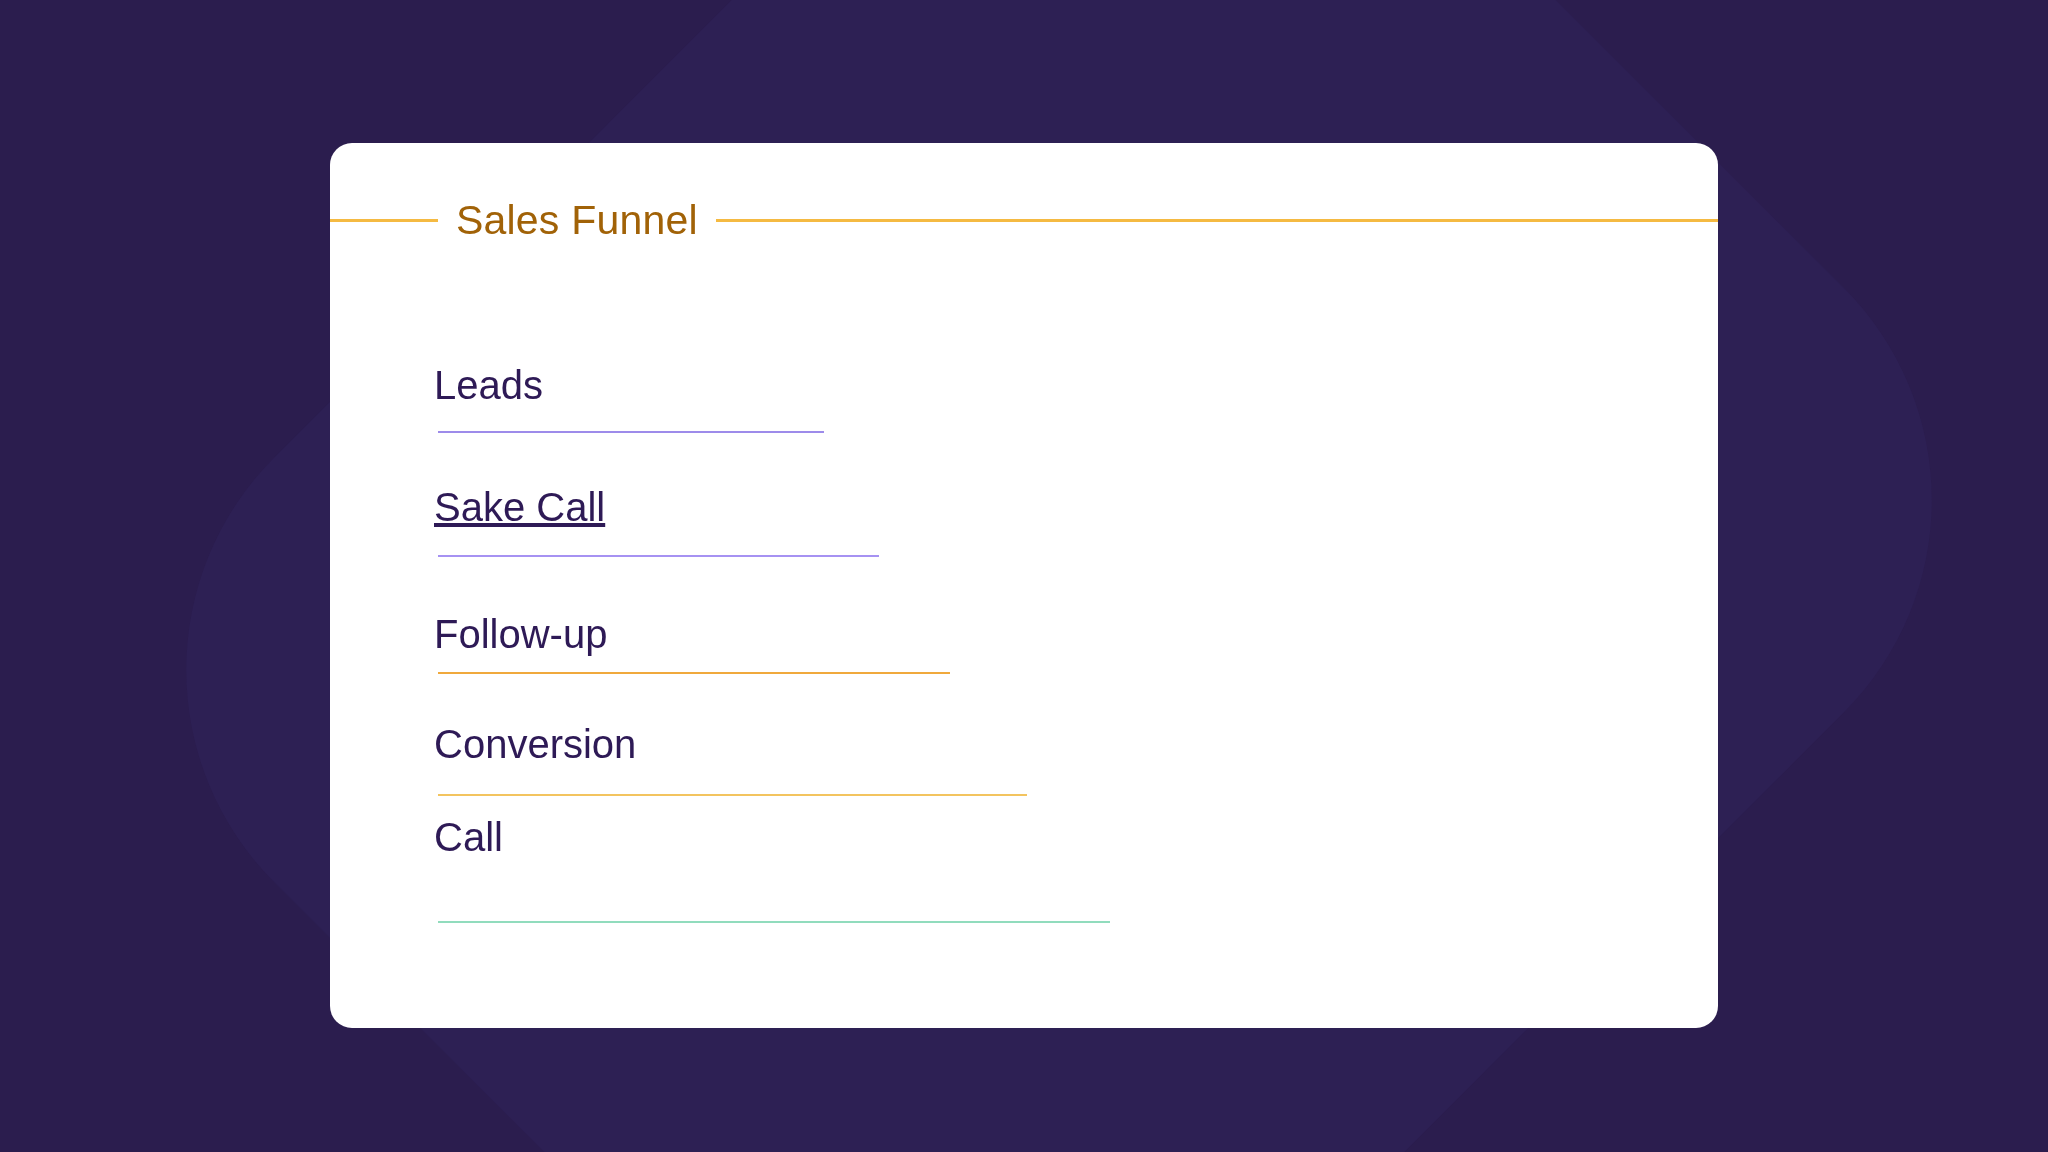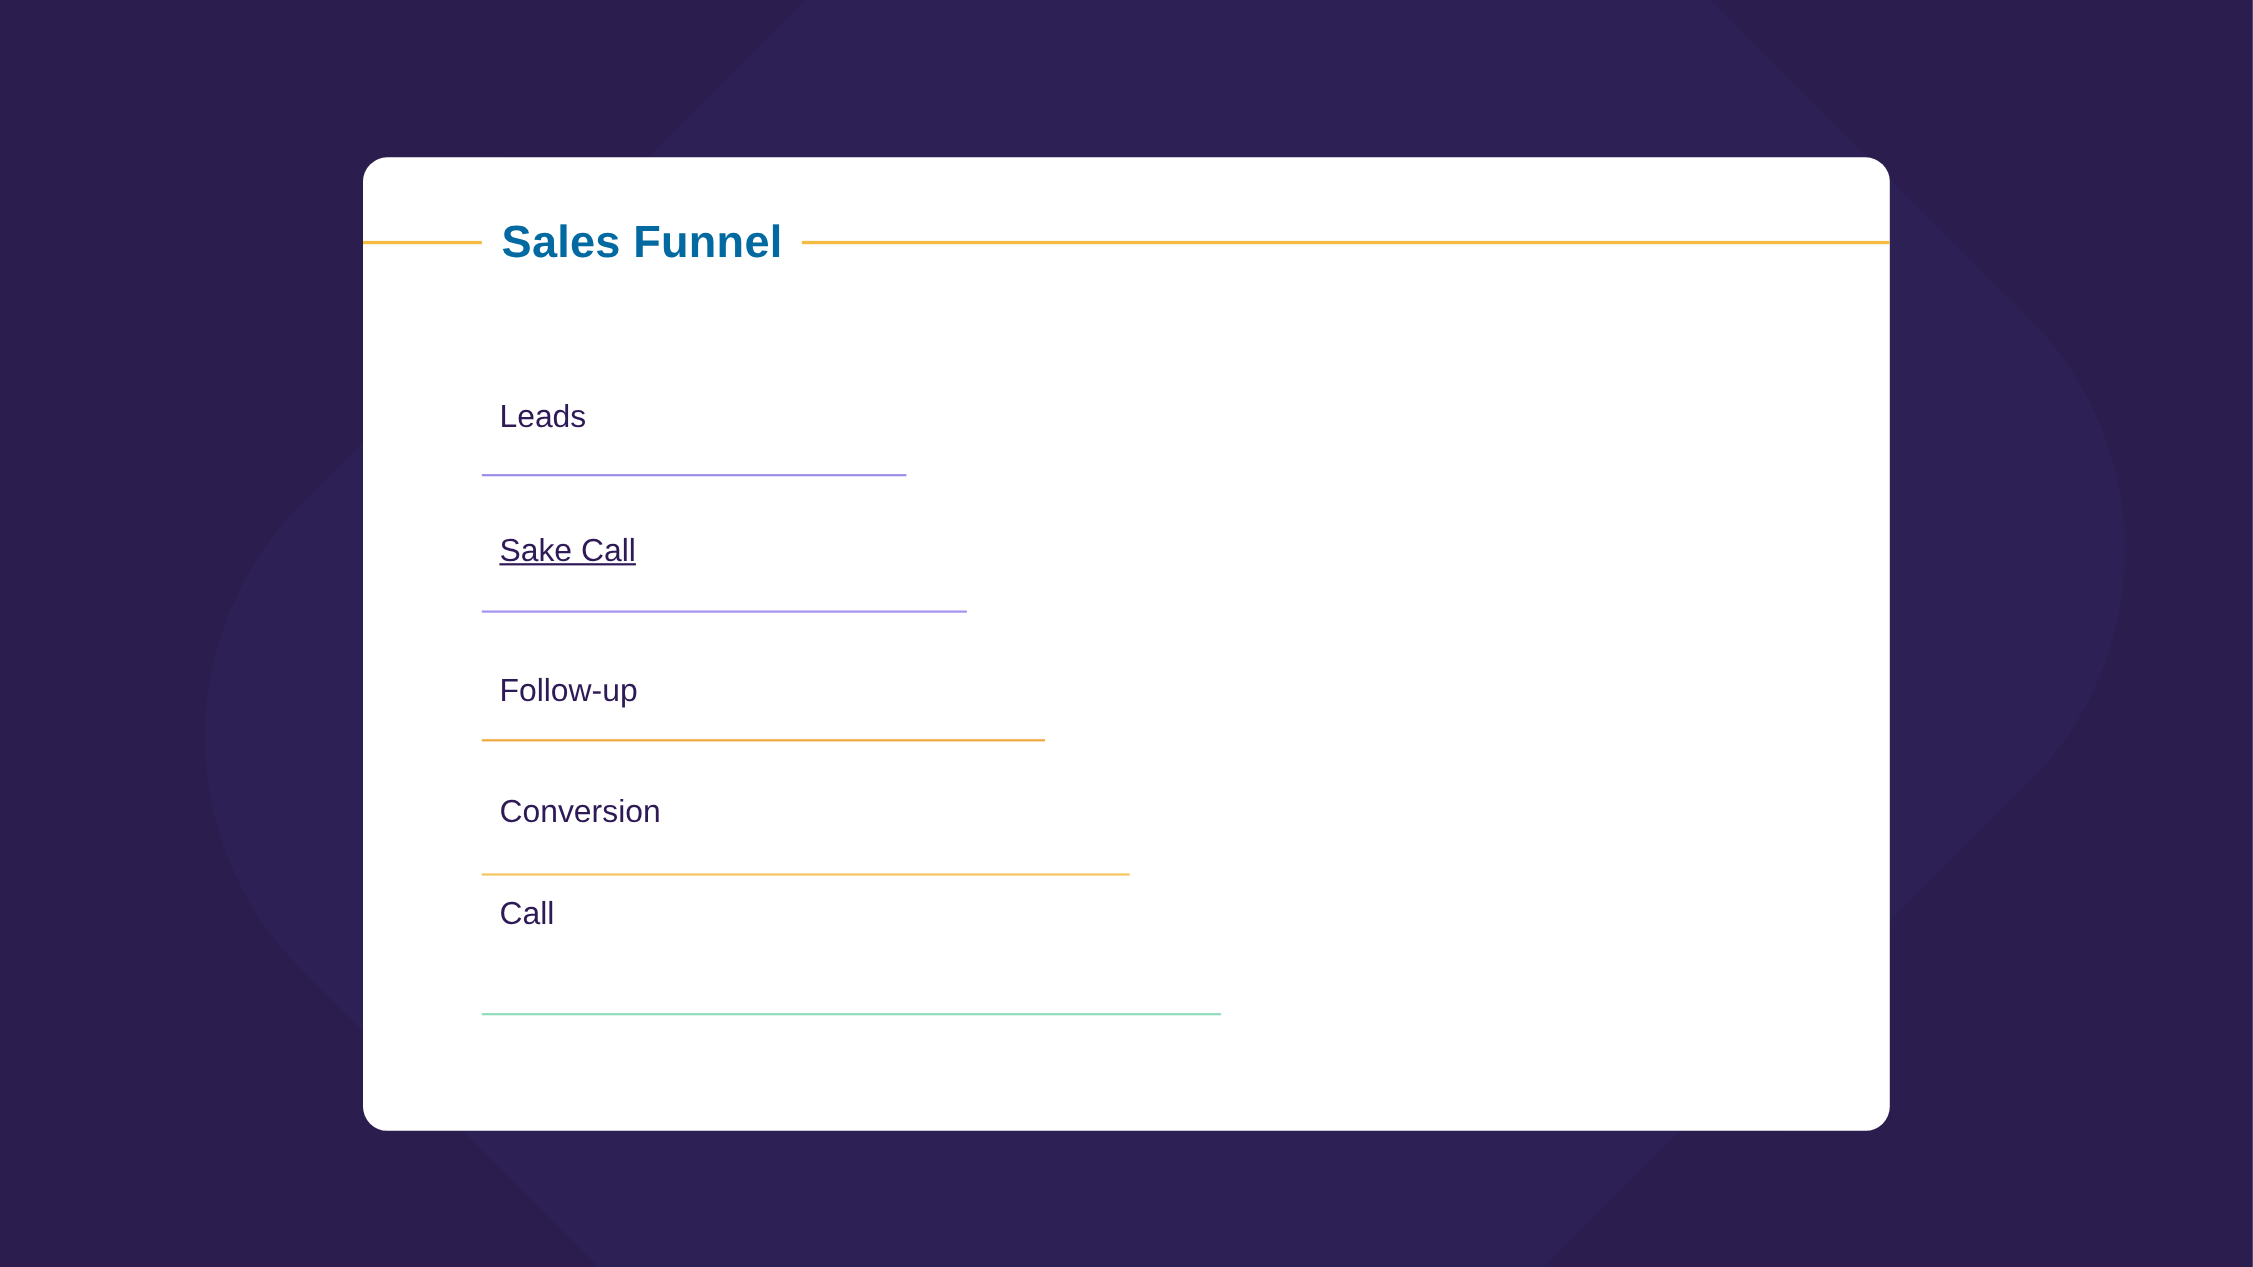--- a/index.html
+++ b/index.html
@@ -18,28 +18,28 @@
     position:absolute;left:330px;top:143px;width:1388px;height:885px;
     background:#FFFFFF;border-radius:22px;overflow:hidden;
   }
   #title-row{position:absolute;left:0;top:0;width:1388px;height:160px;}
   #title-rule{
     position:absolute;left:0;top:76px;width:1388px;height:3px;background:#F5BA42;
   }
   #page-title{
     position:absolute;left:108px;top:42px;
     background:#FFFFFF;padding:0 18px;
-    font-size:41px;font-weight:bold;color:#0369a1;letter-spacing:.2px;
+    font-size:41px;font-weight:normal;color:#a16207;letter-spacing:.2px;
     line-height:70px;white-space:nowrap;
   }
   #labels{position:absolute;left:0;top:160px;width:700px;}
   .stage-row{position:relative;height:0;}
   .stage-label{
-    position:absolute;left:124px;
-    font-size:29px;color:#2E1A56;white-space:nowrap;
+    position:absolute;left:104px;
+    font-size:40px;color:#2E1A56;white-space:nowrap;
   }
   .stage-underline{position:absolute;left:108px;height:2px;}
   #funnel-wrap{position:absolute;left:620px;top:0;width:768px;height:885px;}
   svg{display:block;}
   .seg-value{
     fill:#FFFFFF;font-family:"Liberation Sans","DejaVu Sans",sans-serif;
     font-size:28px;text-anchor:middle;
   }
 </style>
 </head>

